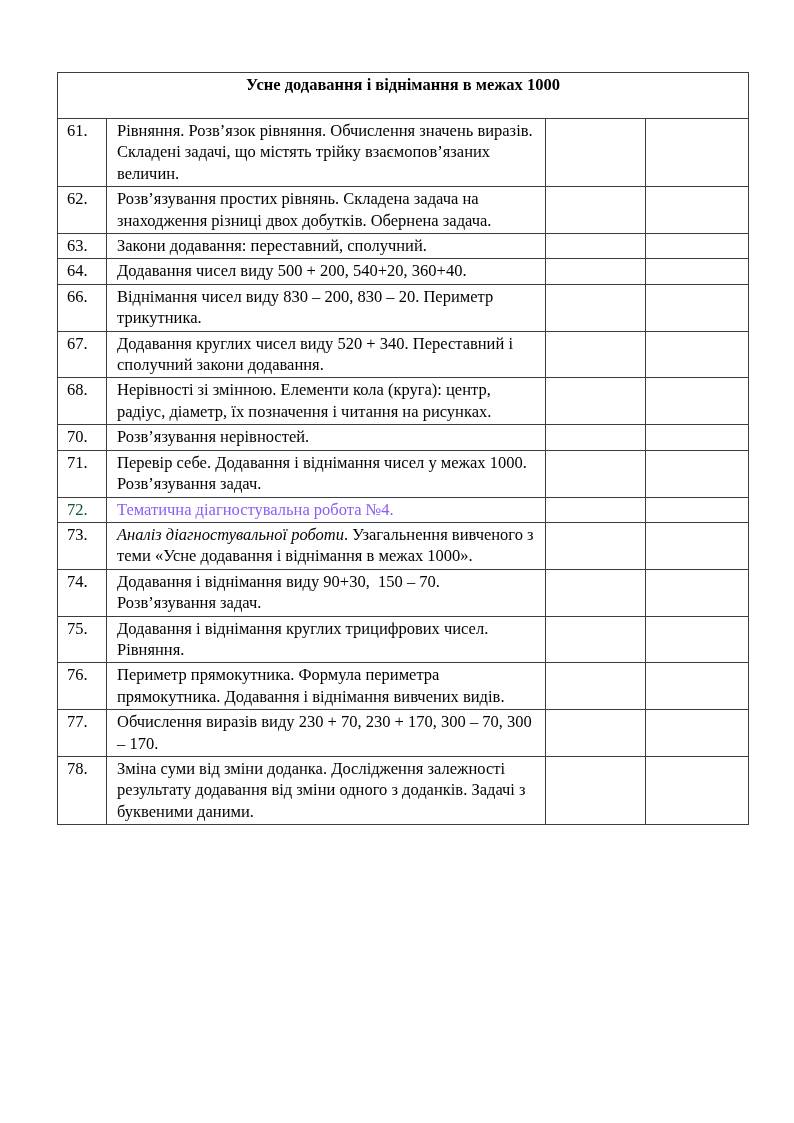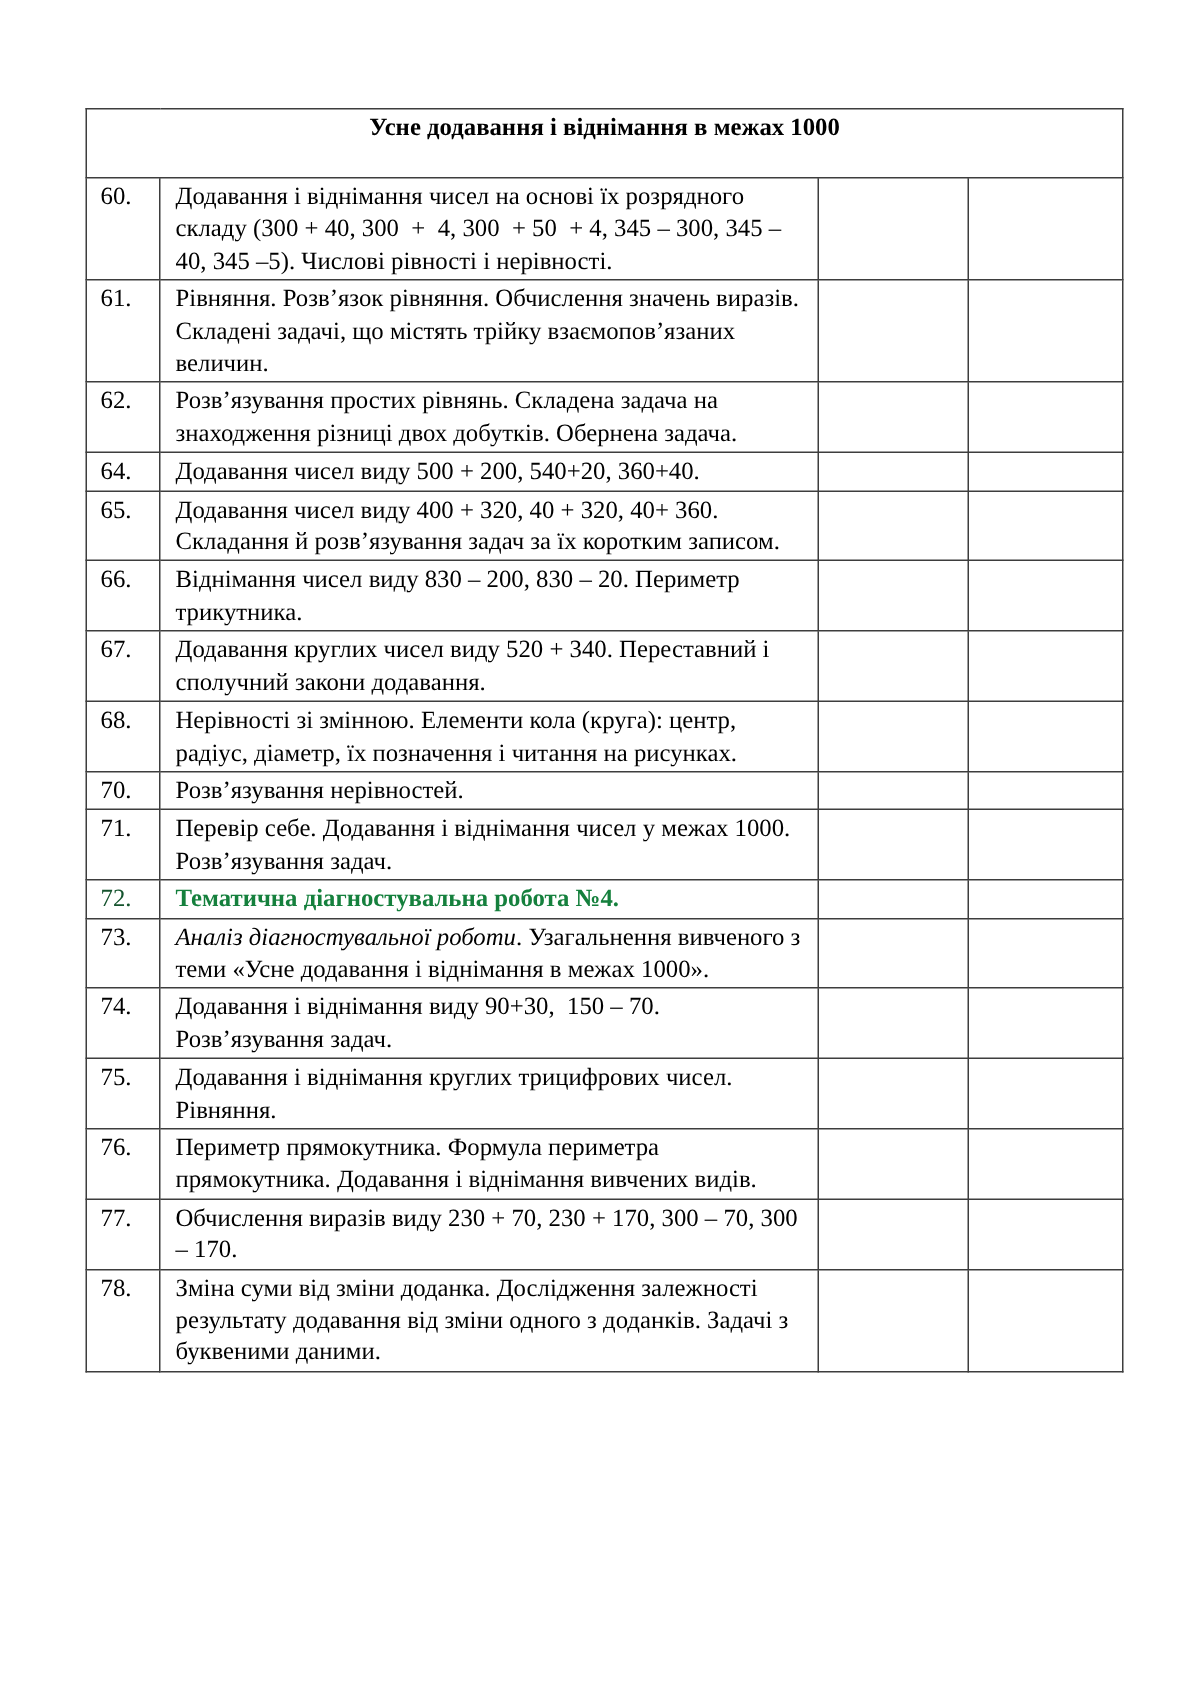--- a/index.html
+++ b/index.html
@@ -42,22 +42,22 @@
   }
   td.desc {
     padding: 1px 8px 2px 10px;
     white-space: pre-wrap;
   }
   td.blank {
     padding: 1px 2px;
   }
   tr.red td.num,
   tr.red td.desc {
-    color: #15803d;
-    font-weight: bold;
+    color: #8b5cf6;
+    font-weight: normal;
   }
   tr.red td.num { color: #14532d; font-weight: normal; }
   .it { font-style: italic; }
 </style>
 </head>
 <body>
 
 <div class="page">
   <table class="schedule">
     <colgroup>
@@ -65,46 +65,40 @@
       <col style="width:439px">
       <col style="width:100px">
       <col style="width:103px">
     </colgroup>
     <tbody>
       <tr>
         <td class="title-cell" colspan="4">Усне додавання і віднімання в межах 1000</td>
       </tr>
 
       <tr>
-        <td class="num">60.</td>
-        <td class="desc">Додавання і віднімання чисел на основі їх розрядного складу (300 + 40, 300  +  4, 300  + 50  + 4, 345 – 300, 345 – 40, 345 –5). Числові рівності і нерівності.</td>
-        <td class="blank"></td>
-        <td class="blank"></td>
-      </tr>
-      <tr>
         <td class="num">61.</td>
         <td class="desc">Рівняння. Розв’язок рівняння. Обчислення значень виразів. Складені задачі, що містять трійку взаємопов’язаних величин.</td>
         <td class="blank"></td>
         <td class="blank"></td>
       </tr>
       <tr>
         <td class="num">62.</td>
         <td class="desc">Розв’язування простих рівнянь. Складена задача на знаходження різниці двох добутків. Обернена задача.</td>
         <td class="blank"></td>
         <td class="blank"></td>
       </tr>
       <tr>
-        <td class="num">64.</td>
-        <td class="desc">Додавання чисел виду 500 + 200, 540+20, 360+40.</td>
+        <td class="num">63.</td>
+        <td class="desc">Закони додавання: переставний, сполучний.</td>
         <td class="blank"></td>
         <td class="blank"></td>
       </tr>
       <tr>
-        <td class="num">65.</td>
-        <td class="desc">Додавання чисел виду 400 + 320, 40 + 320, 40+ 360. Складання й розв’язування задач за їх коротким записом.</td>
+        <td class="num">64.</td>
+        <td class="desc">Додавання чисел виду 500 + 200, 540+20, 360+40.</td>
         <td class="blank"></td>
         <td class="blank"></td>
       </tr>
       <tr>
         <td class="num">66.</td>
         <td class="desc">Віднімання чисел виду 830 – 200, 830 – 20. Периметр трикутника.</td>
         <td class="blank"></td>
         <td class="blank"></td>
       </tr>
       <tr>

